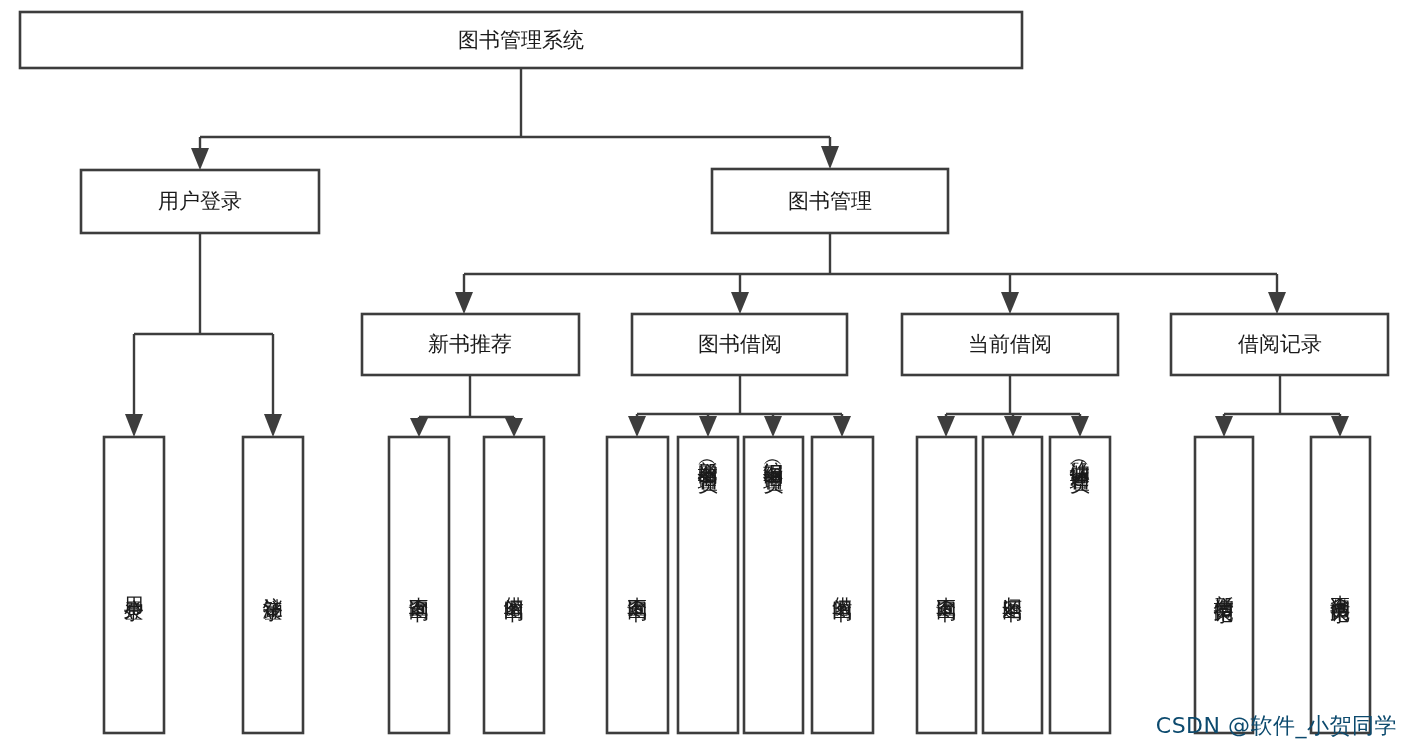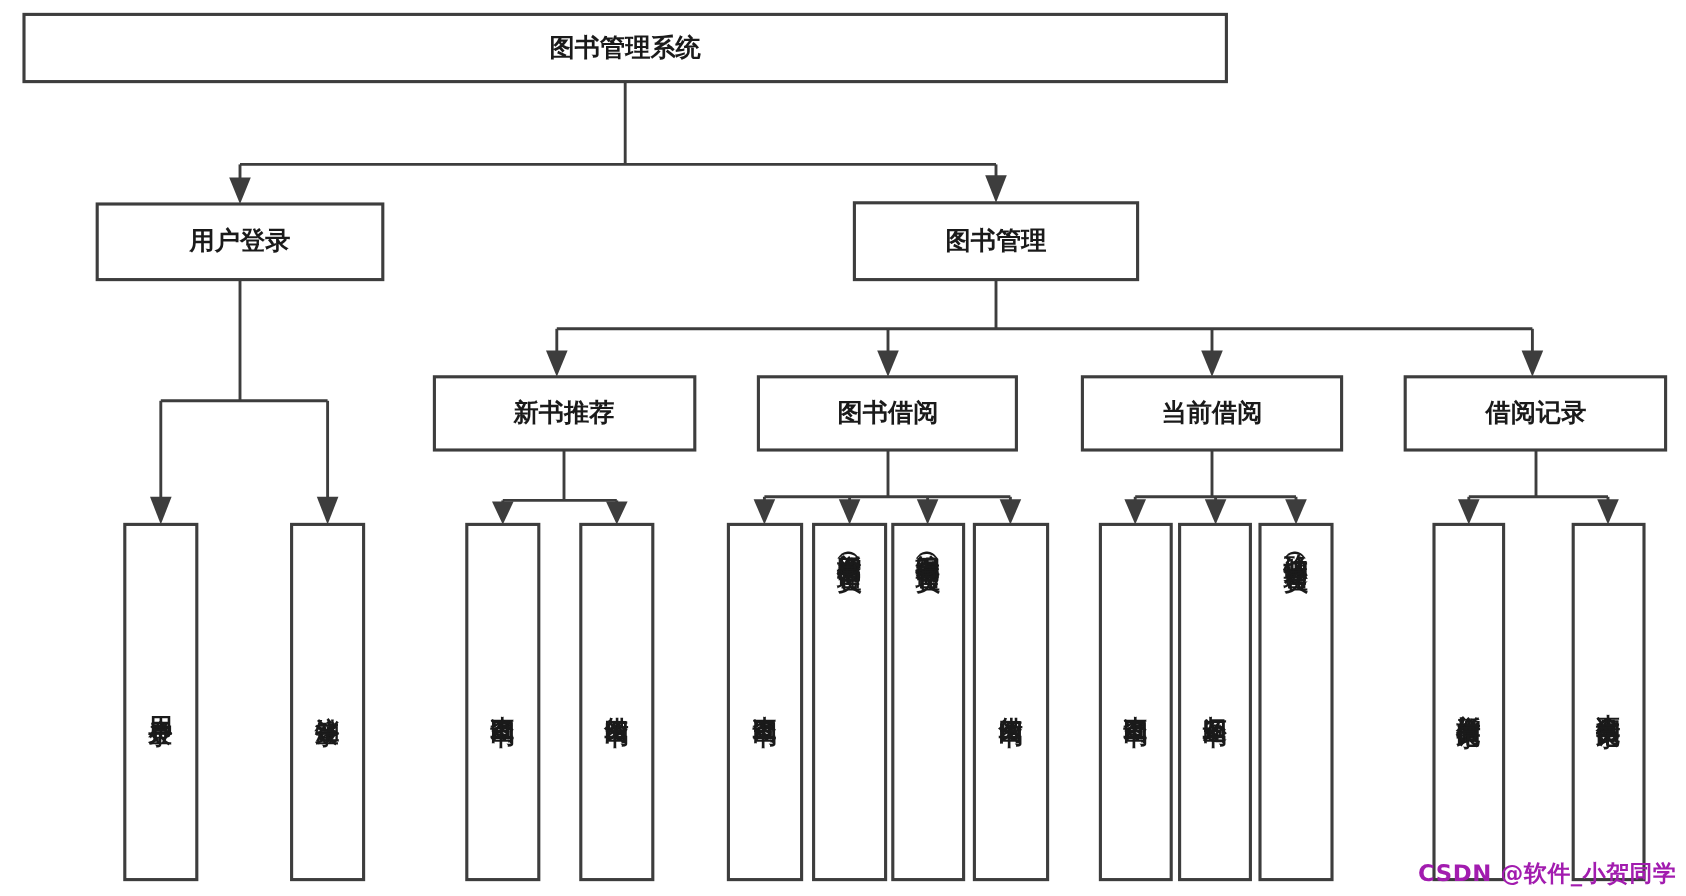--- a/index.html
+++ b/index.html
@@ -9,21 +9,20 @@
   }
   body {
     font-family: "DejaVu Sans", "Liberation Sans", sans-serif;
   }
   #diagram-root {
     position: relative;
     width: 1405px;
     height: 747px;
     background: #ffffff;
     overflow: hidden;
-    font-weight: bold;
   }
   svg.diagram-svg {
     position: absolute;
     left: 0;
     top: 0;
     width: 1405px;
     height: 747px;
   }
   .node-box {
     fill: #ffffff;
@@ -70,22 +69,22 @@
     line-height: 1.12;
     letter-spacing: 2px;
     color: #1a1a1a;
     white-space: nowrap;
   }
   .watermark {
     position: absolute;
     right: 8px;
     bottom: 6px;
     font-family: "DejaVu Sans", "Liberation Sans", sans-serif;
-    font-size: 19px;
-    color: #a21caf;
+    font-size: 22px;
+    color: #0c4a6e;
     letter-spacing: 0.5px;
     user-select: none;
   }
 </style>
 </head>
 <body>
 
 <div id="diagram-root">
 
   <svg class="diagram-svg" viewBox="0 0 1405 747">

